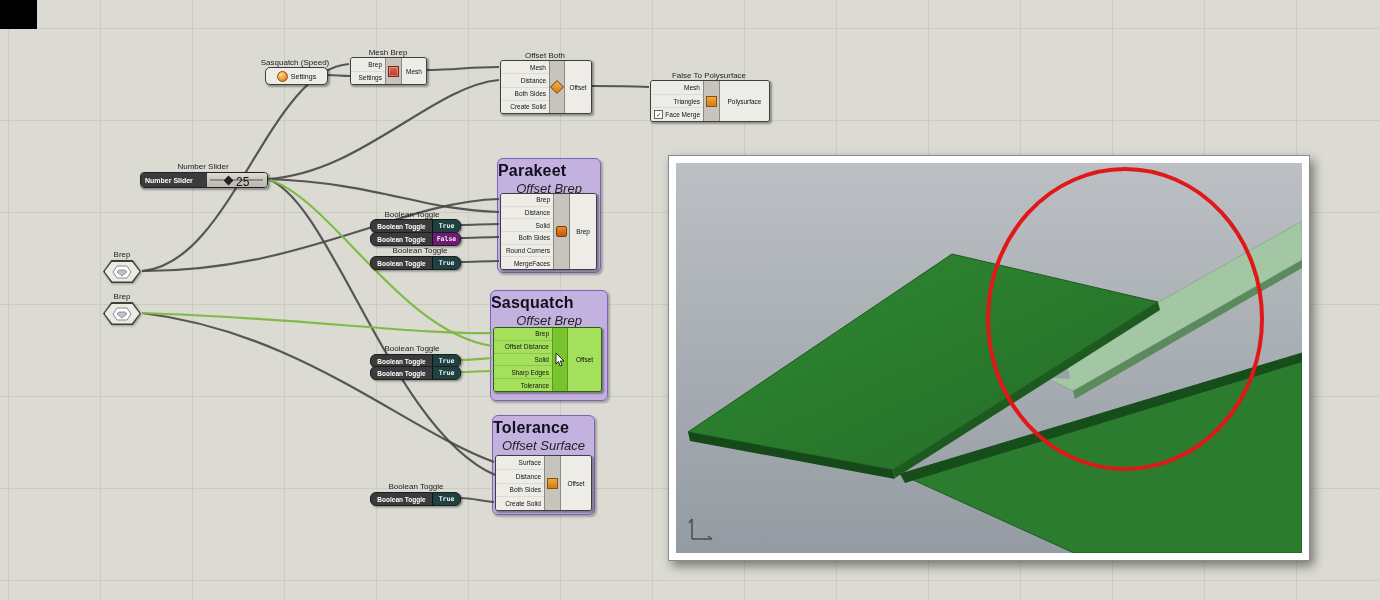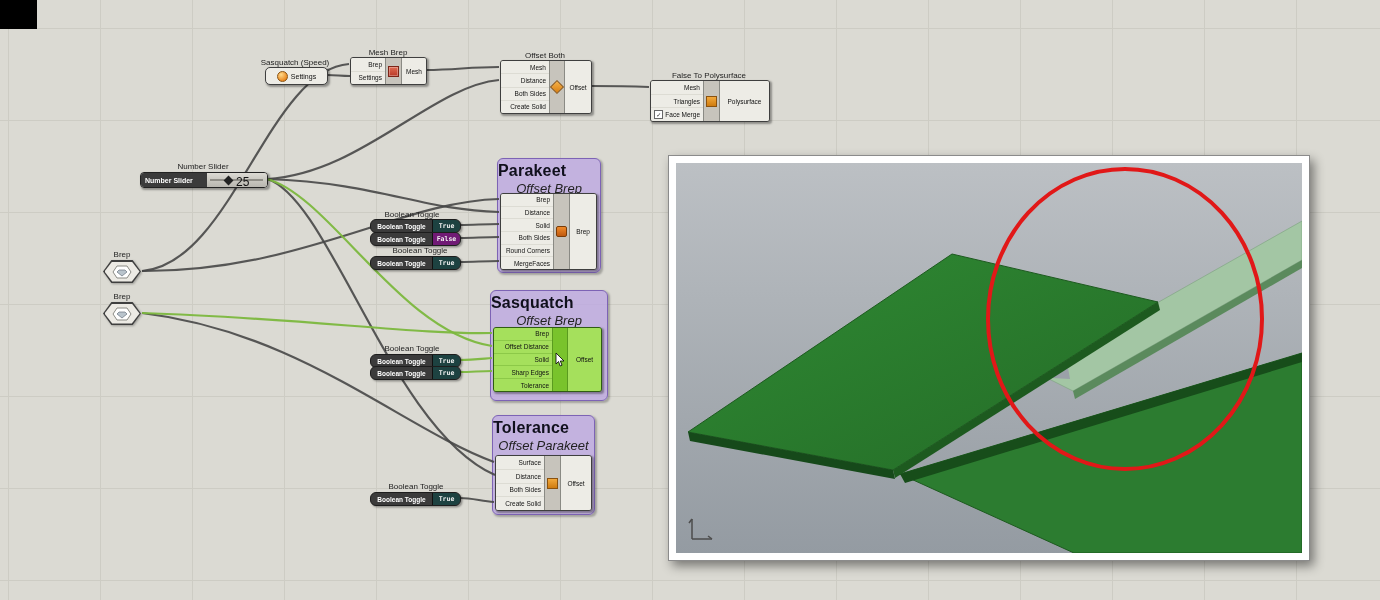--- a/index.html
+++ b/index.html
@@ -93,21 +93,21 @@
   <div class="group" style="left:497px;top:158px;width:102px;height:113px;">
     <div class="gtitle">Parakeet</div>
     <div class="gsub">Offset Brep</div>
   </div>
   <div class="group" style="left:490px;top:290px;width:116px;height:109px;">
     <div class="gtitle">Sasquatch</div>
     <div class="gsub">Offset Brep</div>
   </div>
   <div class="group" style="left:492px;top:415px;width:101px;height:98px;">
     <div class="gtitle">Tolerance</div>
-    <div class="gsub">Offset Parakeet</div>
+    <div class="gsub">Offset Surface</div>
   </div>
 
   <svg id="wires" width="1380" height="600">
     <path class="wire" d="M327,75 C336,75 341,76 350,76"></path>
     <path class="wire" d="M426,70 C456,70 468,67 499,67"></path>
     <path class="wire" d="M591,86 C615,86 624,86 649,87"></path>
     <path class="wire" d="M267,179 C360,174 432,86 499,80"></path>
     <path class="wire" d="M267,179 C380,183 420,210 499,212"></path>
     <path class="wire" d="M267,179 C330,198 392,430 495,475"></path>
     <path class="wire" d="M142,271 C232,264 268,70 349,64"></path>

